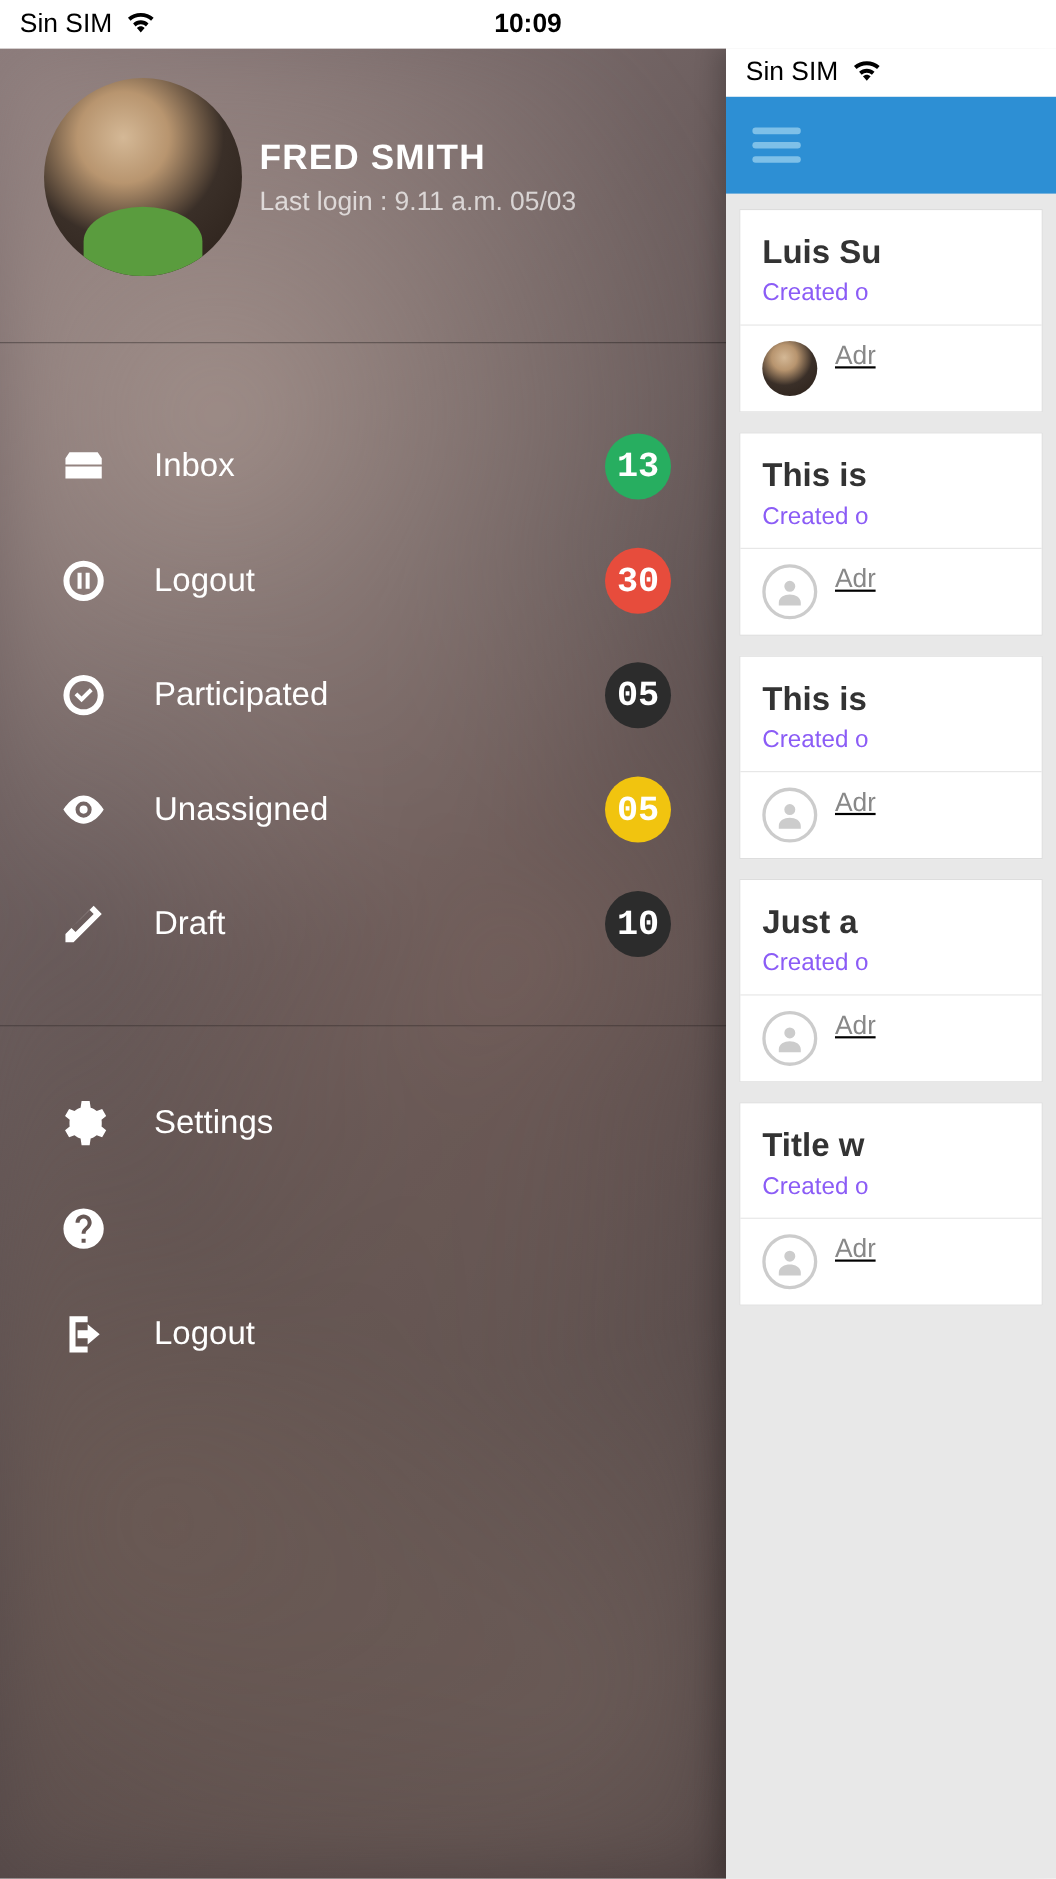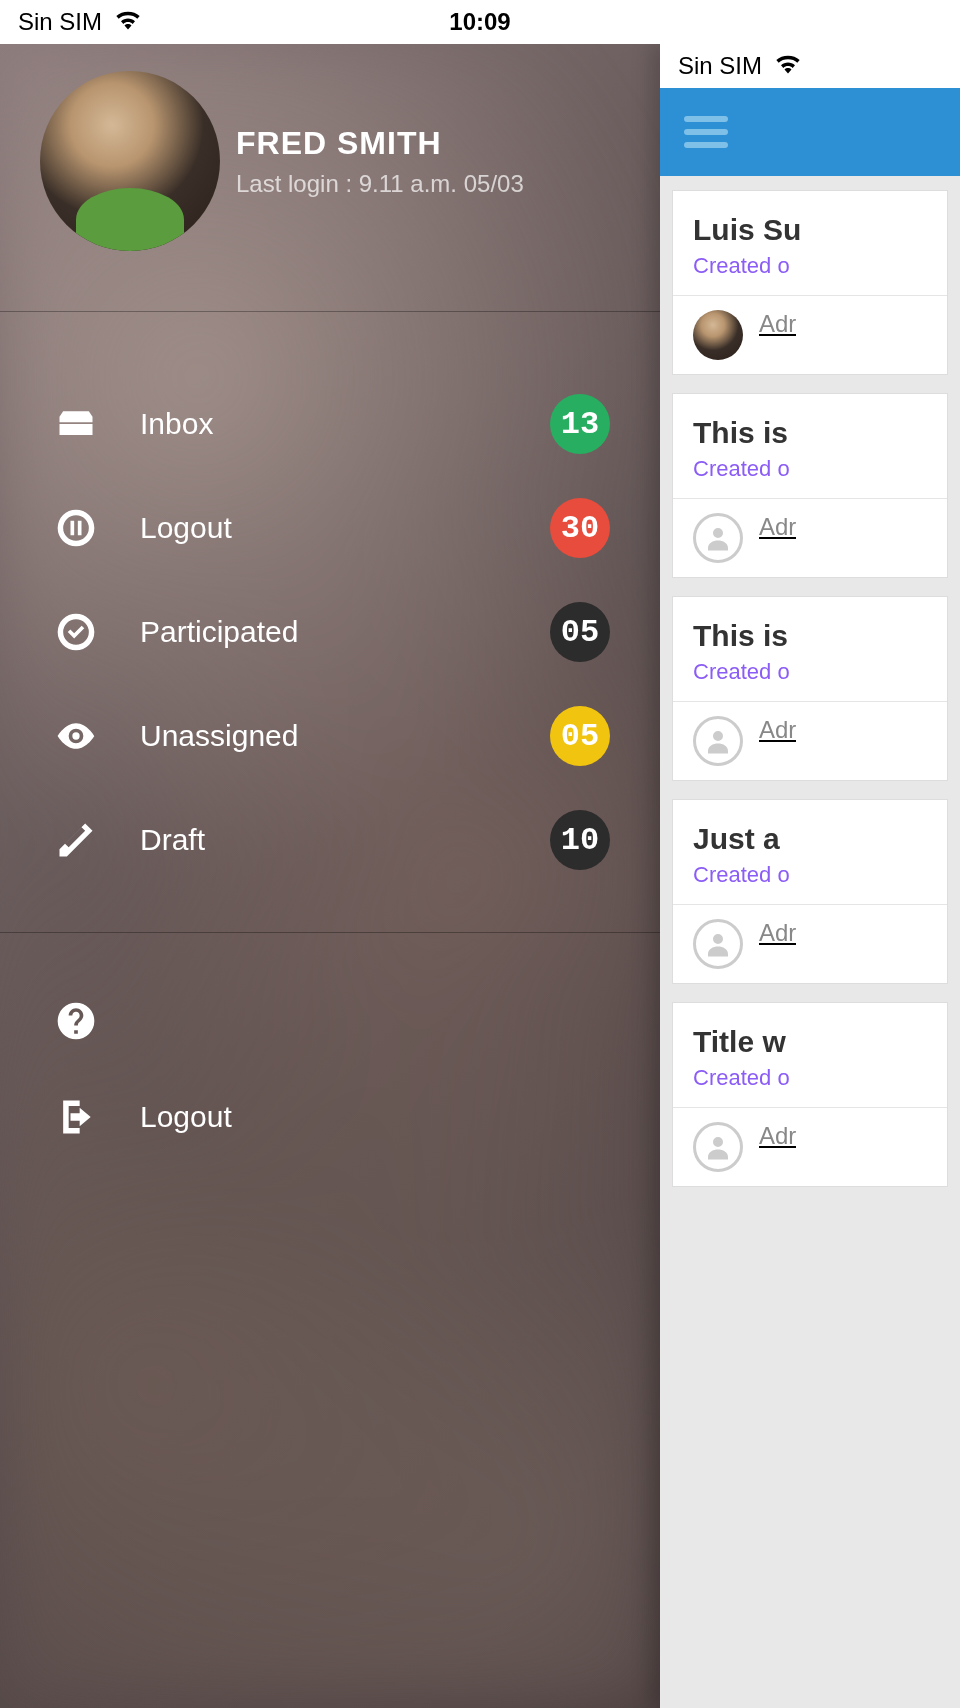--- a/index.html
+++ b/index.html
@@ -332,20 +332,28 @@
               </svg>
           </span>
           <span class="menu-label">Draft</span>
           <span class="badge badge-dark">10</span>
         </div>
 
       </div>
 
       <div class="bottom-section">
 
+        <div class="menu-item">
+          <span class="menu-icon">
+            <svg viewBox="0 0 24 24">
+                <path d="M12 8a4 4 0 100 8 4 4 0 000-8zm9 4c0-.6 0-1.2-.1-1.7l2.3-1.8-2-3.5-2.7 1c-.9-.7-1.9-1.3-3-1.6L15 1h-4l-.5 3.4c-1.1.3-2.1.9-3 1.6l-2.7-1-2 3.5 2.3 1.8C5 10.8 5 11.4 5 12s0 1.2.1 1.7l-2.3 1.8 2 3.5 2.7-1c.9.7 1.9 1.3 3 1.6L11 23h4l.5-3.4c1.1-.3 2.1-.9 3-1.6l2.7 1 2-3.5-2.3-1.8c.1-.5.1-1.1.1-1.7z"></path>
+              </svg>
+          </span>
+          <span class="menu-label">Settings</span>
+        </div>
 
         <div class="menu-item">
           <span class="menu-icon">
             <svg viewBox="0 0 24 24">
                 <path d="M12 2a10 10 0 100 20 10 10 0 000-20zm1 17h-2v-2h2v2zm2-7.5c-.5.5-1 1-1.5 1.5-.3.3-.5.8-.5 1.5h-2c0-1.2.5-2 1-2.5l1.3-1.3c.4-.4.7-.9.7-1.7 0-1.1-.9-2-2-2s-2 .9-2 2H8c0-2.2 1.8-4 4-4s4 1.8 4 4c0 .9-.4 1.7-1 2.5z"></path>
               </svg>
           </span>
         </div>
 
         <div class="menu-item">

